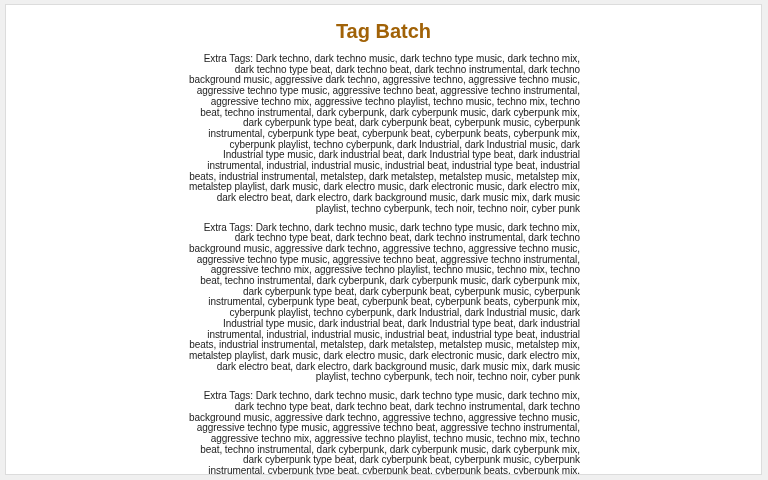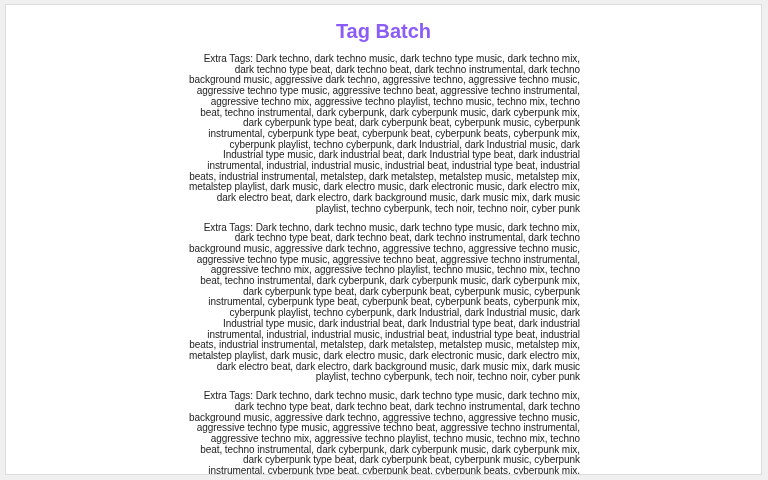--- a/index.html
+++ b/index.html
@@ -24,21 +24,21 @@
     }
     .title {
       margin: 0;
       position: absolute;
       top: 14px;
       left: 0;
       right: 0;
       text-align: center;
       font-size: 20px;
       font-weight: bold;
-      color: #8b5cf6;
+      color: #a16207;
       line-height: 24px;
     }
     .content {
       position: absolute;
       top: 49px;
       left: 182px;
       width: 392px;
     }
     .tag-para {
       margin: 0 0 8px 0;

